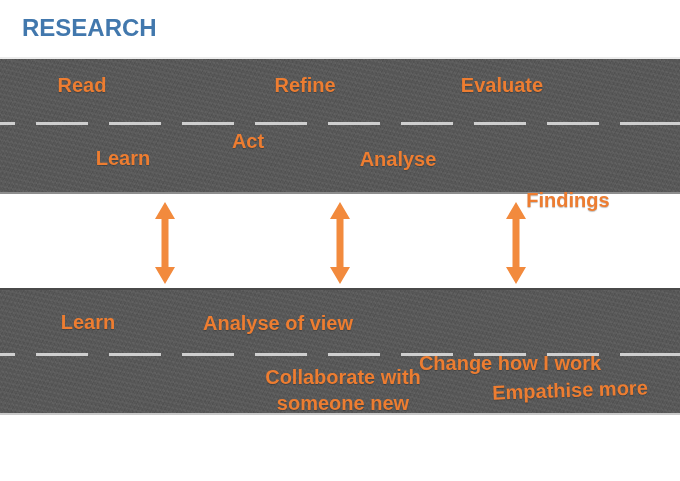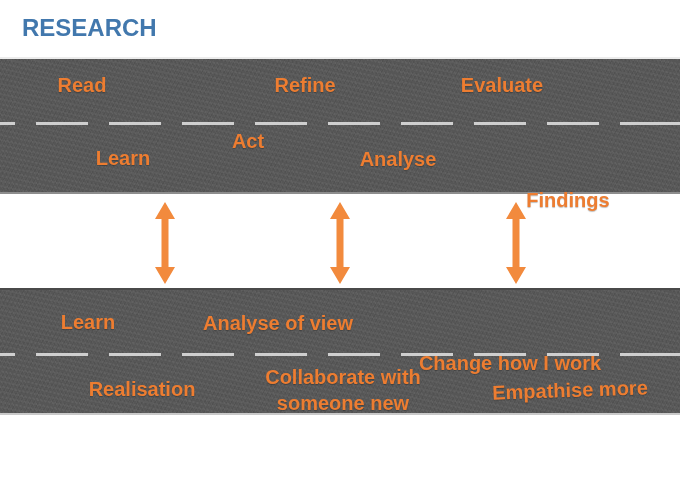--- a/index.html
+++ b/index.html
@@ -120,19 +120,18 @@
     <svg viewBox="0 0 20 82" xmlns="http://www.w3.org/2000/svg" aria-hidden="true">
       <path d="M10 0 L20 17 L13.5 17 L13.5 65 L20 65 L10 82 L0 65 L6.5 65 L6.5 17 L0 17 Z" fill="currentColor"></path>
     </svg>
   </div>
 
   <div class="road road-bottom">
     <div class="road-label lbl-learn">Learn</div>
     <div class="road-label lbl-change-of-view">Analyse of view</div>
     <div class="road-label lbl-change-how-i-work">Change how I work</div>
     <div class="dash-line"></div>
-    <div class="road-label lbl-realisation">Realisation</div>
     <div class="road-label lbl-collaborate">Collaborate with someone new</div>
     <div class="road-label lbl-empathise">Empathise more</div>
   </div>
 
 
 </div>
 
 </body></html>

